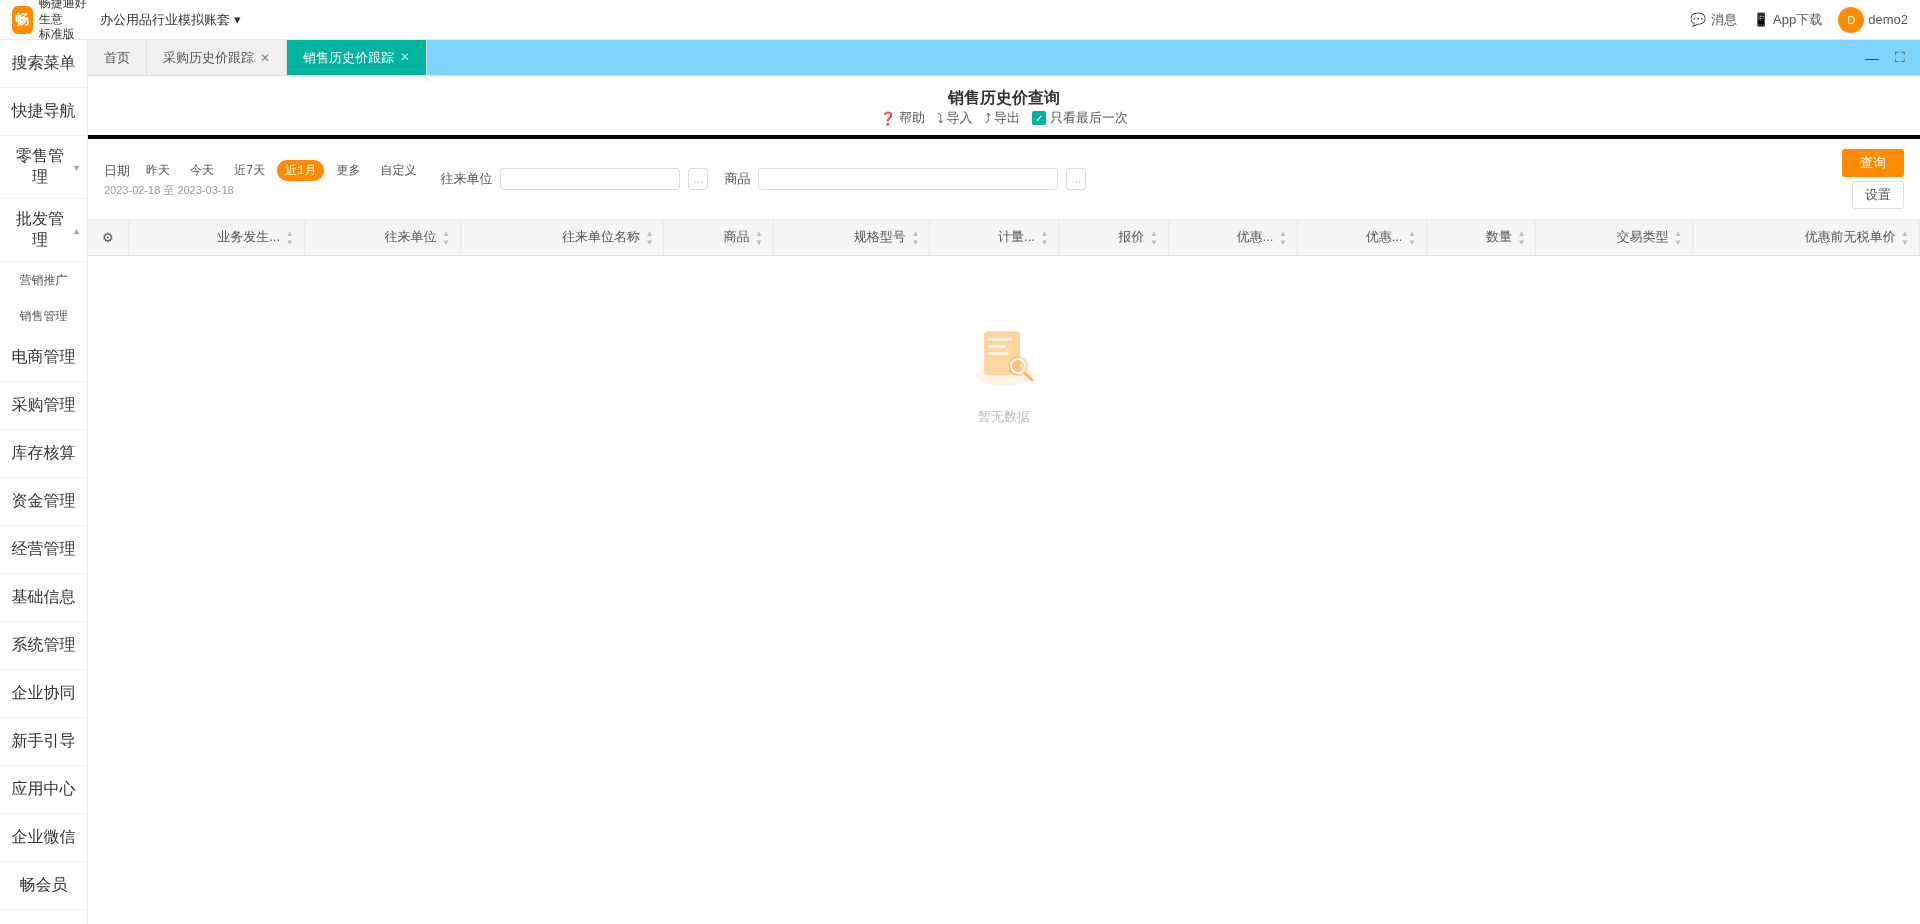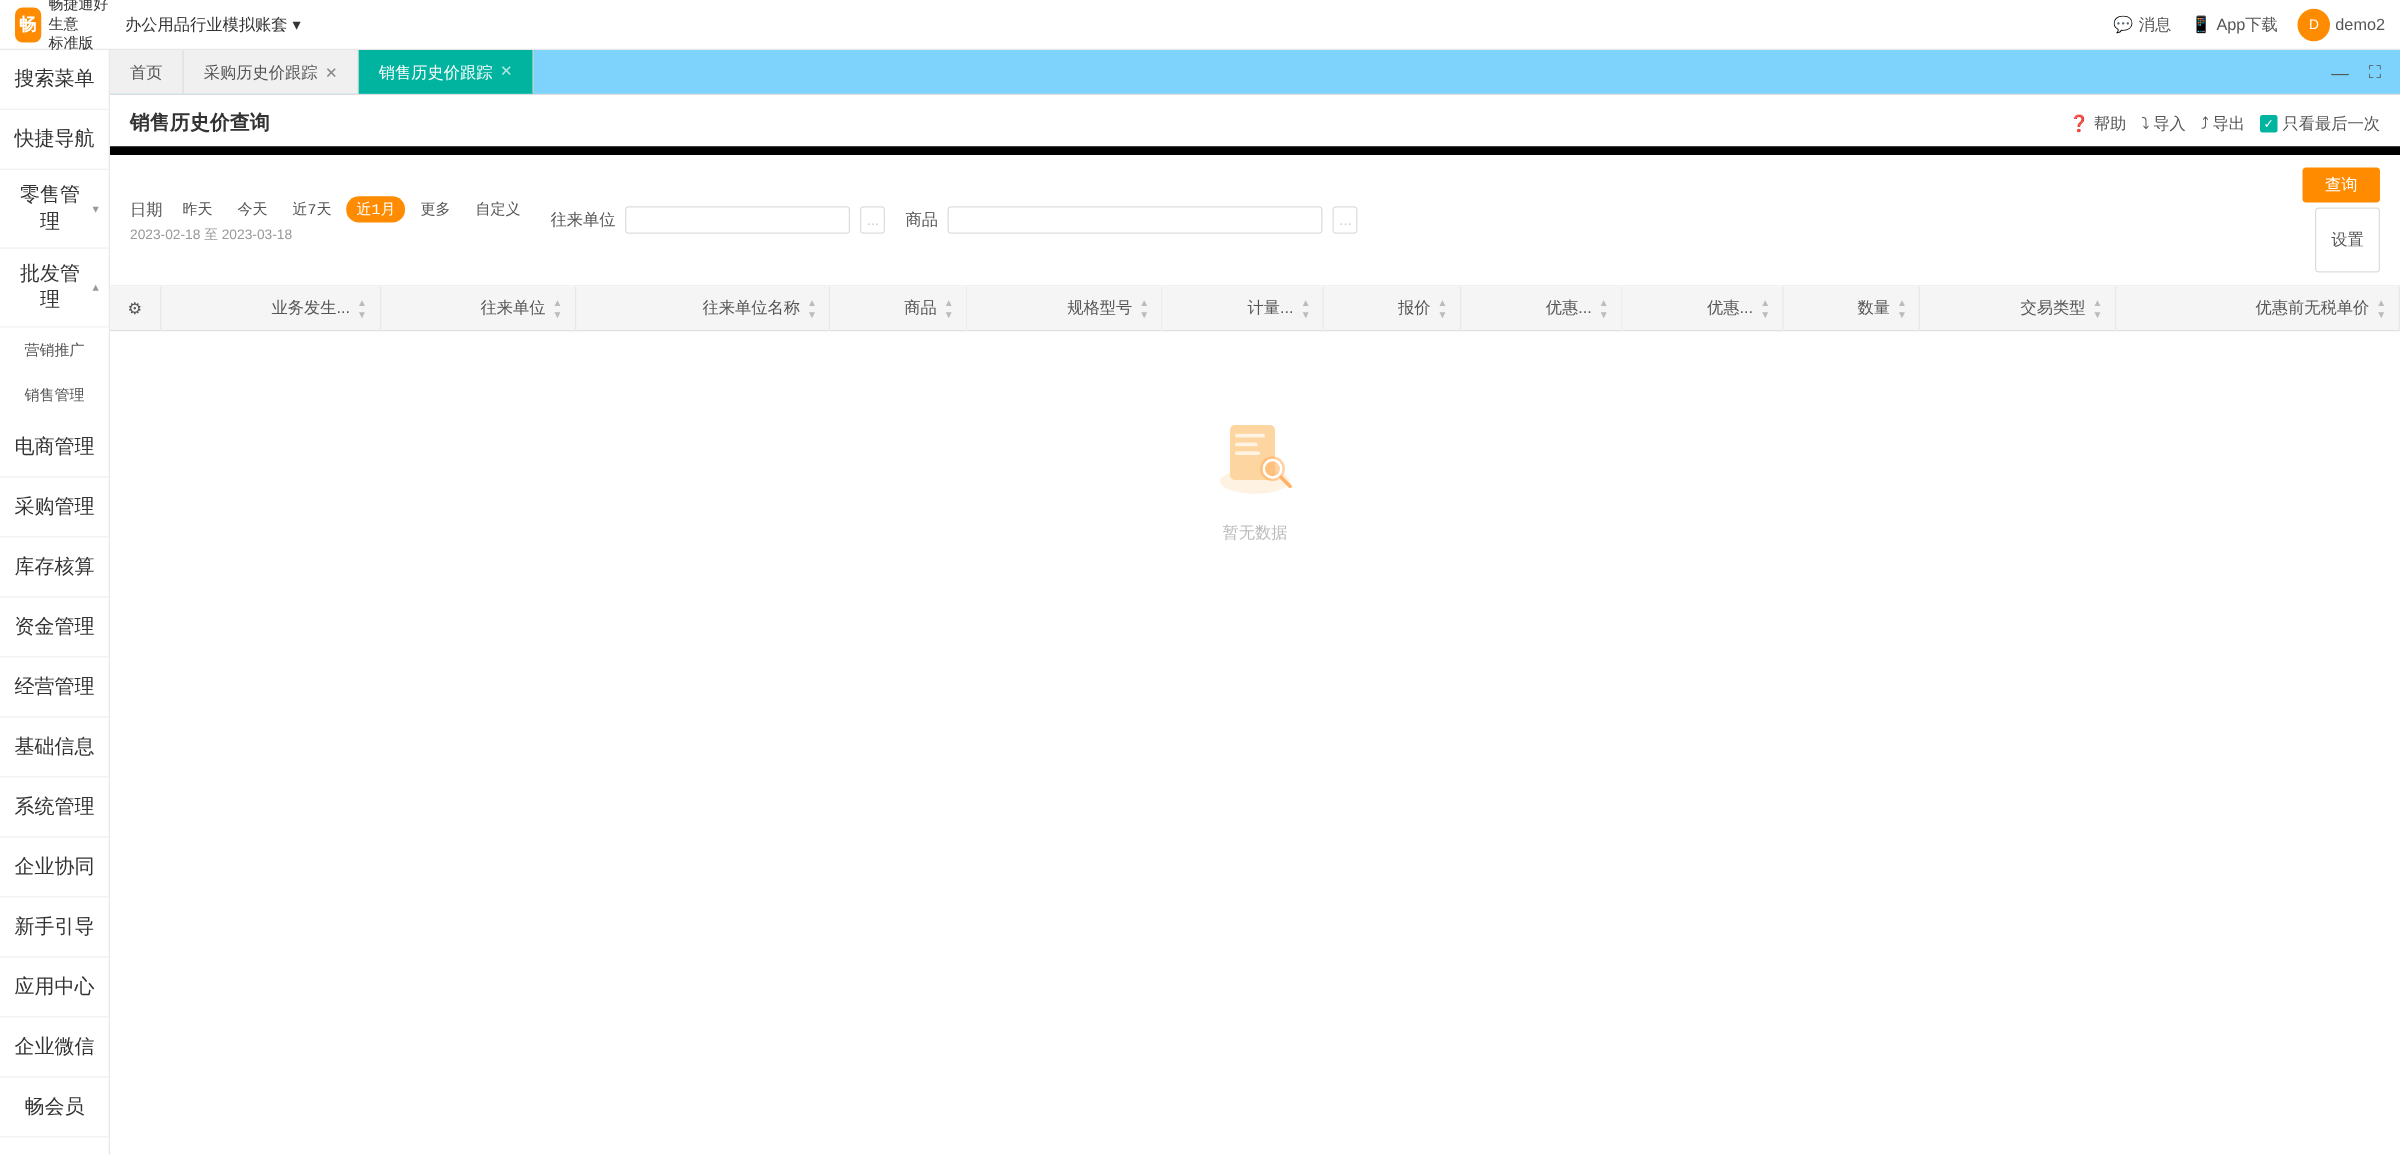--- a/index.html
+++ b/index.html
@@ -183,22 +183,23 @@
       overflow: hidden;
       background: #fff;
     }
 
     
     .page-title-bar {
       padding: 12px 16px 8px 16px;
       display: flex;
       align-items: center;
       justify-content: space-between;
-      border-bottom: 7px solid #000000;
+      border-bottom: 4px solid #000000;
       flex-shrink: 0;
+      flex-direction: column;
     }
     .page-title {
       font-size: 16px;
       font-weight: bold;
       color: #333;
     }
     .page-title-actions {
       display: flex;
       align-items: center;
       gap: 12px;
@@ -300,21 +301,21 @@
       border-radius: 3px;
       padding: 5px 18px;
       font-size: 13px;
       cursor: pointer;
     }
     .btn-settings {
       background: #fff;
       color: #555;
       border: 1px solid #ddd;
       border-radius: 3px;
-      padding: 16px 12px;
+      padding: 4px 12px;
       font-size: 13px;
       cursor: pointer;
     }
 
     
     .table-container {
       flex: 1;
       overflow: auto;
     }
     table {

